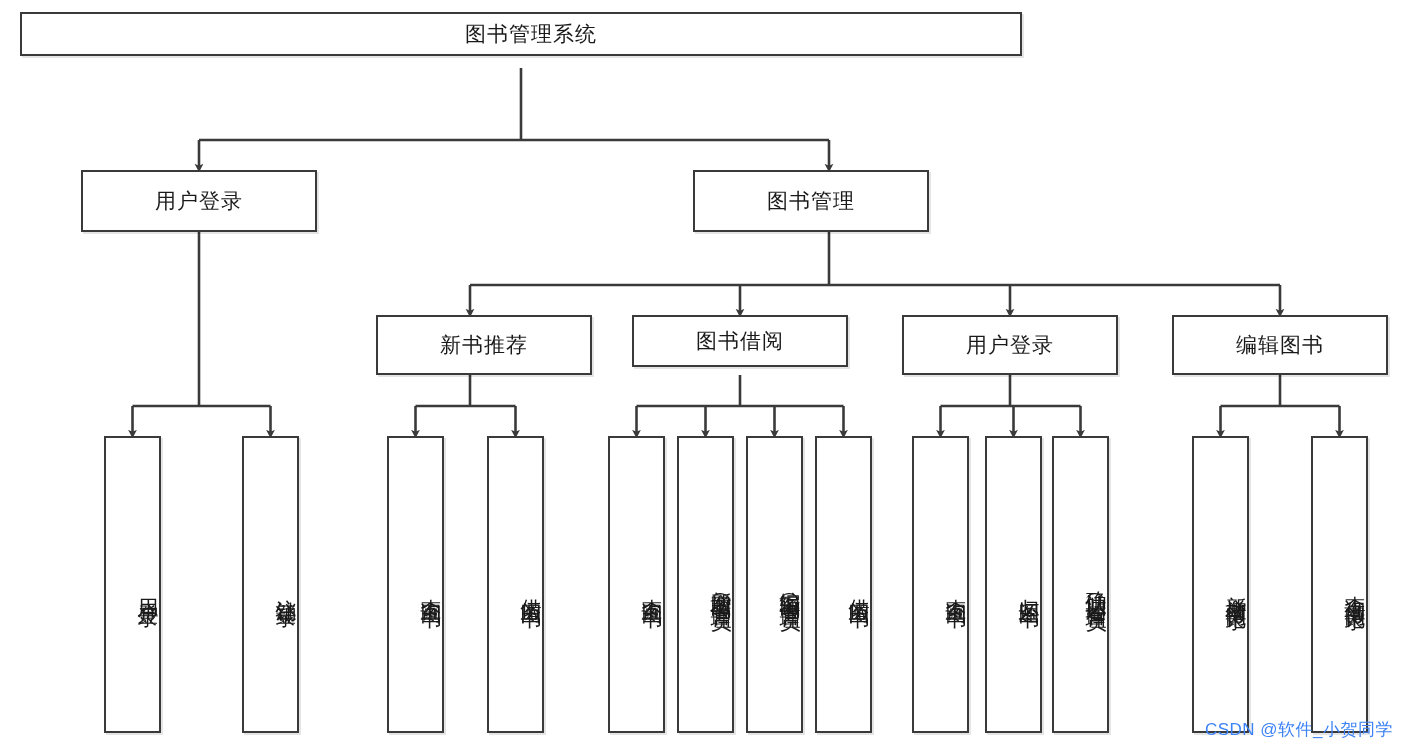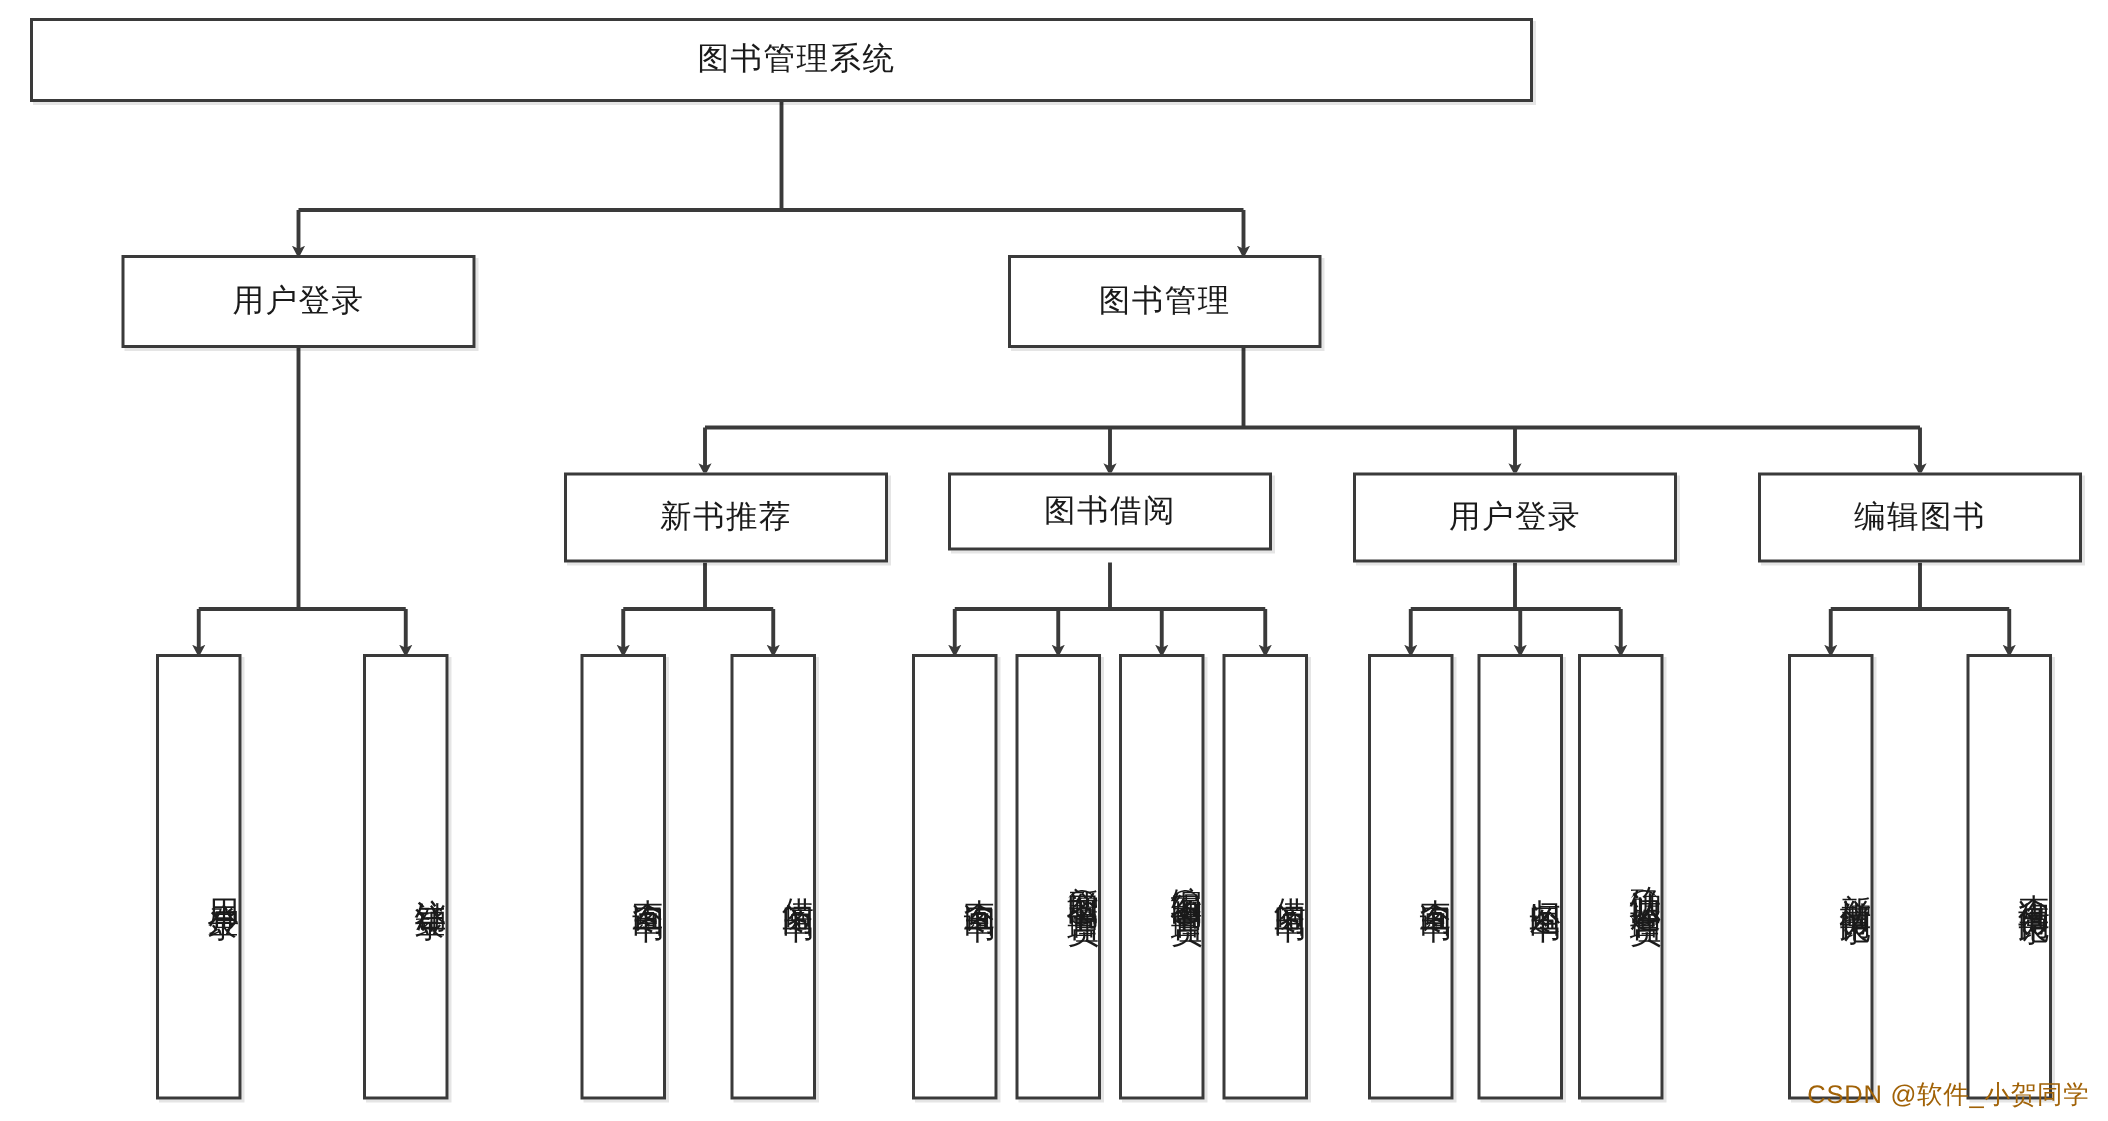--- a/index.html
+++ b/index.html
@@ -56,21 +56,21 @@
     white-space: pre;
   }
   .node.vertical .node-label {
     white-space: normal;
   }
   #watermark {
     position: absolute;
     right: 12px;
     bottom: 6px;
     font-size: 17px;
-    color: #a16207;
+    color: #3b82f6;
     letter-spacing: 0.5px;
     user-select: none;
   }
 </style>
 </head>
 <body>
 
 <div id="canvas">
 
   <svg id="edges" viewBox="0 0 1405 747" xmlns="http://www.w3.org/2000/svg">
@@ -110,27 +110,27 @@
         <path d="M1013.5,406 L1013.5,434" marker-end="url(#arrow)"></path>
         <path d="M1080.5,406 L1080.5,434" marker-end="url(#arrow)"></path>
         <path d="M1280,375 L1280,406"></path>
         <path d="M1220.5,406 L1339.5,406"></path>
         <path d="M1220.5,406 L1220.5,434" marker-end="url(#arrow)"></path>
         <path d="M1339.5,406 L1339.5,434" marker-end="url(#arrow)"></path>
       </g>
   </svg>
 
   <div id="nodes-layer">
-      <div class="node horizontal" style="left: 20px; top: 12px; width: 1002px; height: 56px; padding-left: 20px;">
+      <div class="node horizontal" style="left: 20px; top: 12px; width: 1002px; height: 44px; padding-left: 20px;">
         <span class="node-label">图书管理系统</span>
       </div>
       <div class="node horizontal" style="left: 81px; top: 170px; width: 236px; height: 62px;">
         <span class="node-label">用户登录</span>
       </div>
-      <div class="node horizontal" style="left: 672px; top: 170px; width: 209px; height: 62px;">
+      <div class="node horizontal" style="left: 693px; top: 170px; width: 236px; height: 62px;">
         <span class="node-label">图书管理</span>
       </div>
       <div class="node horizontal" style="left: 376px; top: 315px; width: 216px; height: 60px;">
         <span class="node-label">新书推荐</span>
       </div>
       <div class="node horizontal" style="left: 632px; top: 315px; width: 216px; height: 52px;">
         <span class="node-label">图书借阅</span>
       </div>
       <div class="node horizontal" style="left: 902px; top: 315px; width: 216px; height: 60px;">
         <span class="node-label">用户登录</span>

